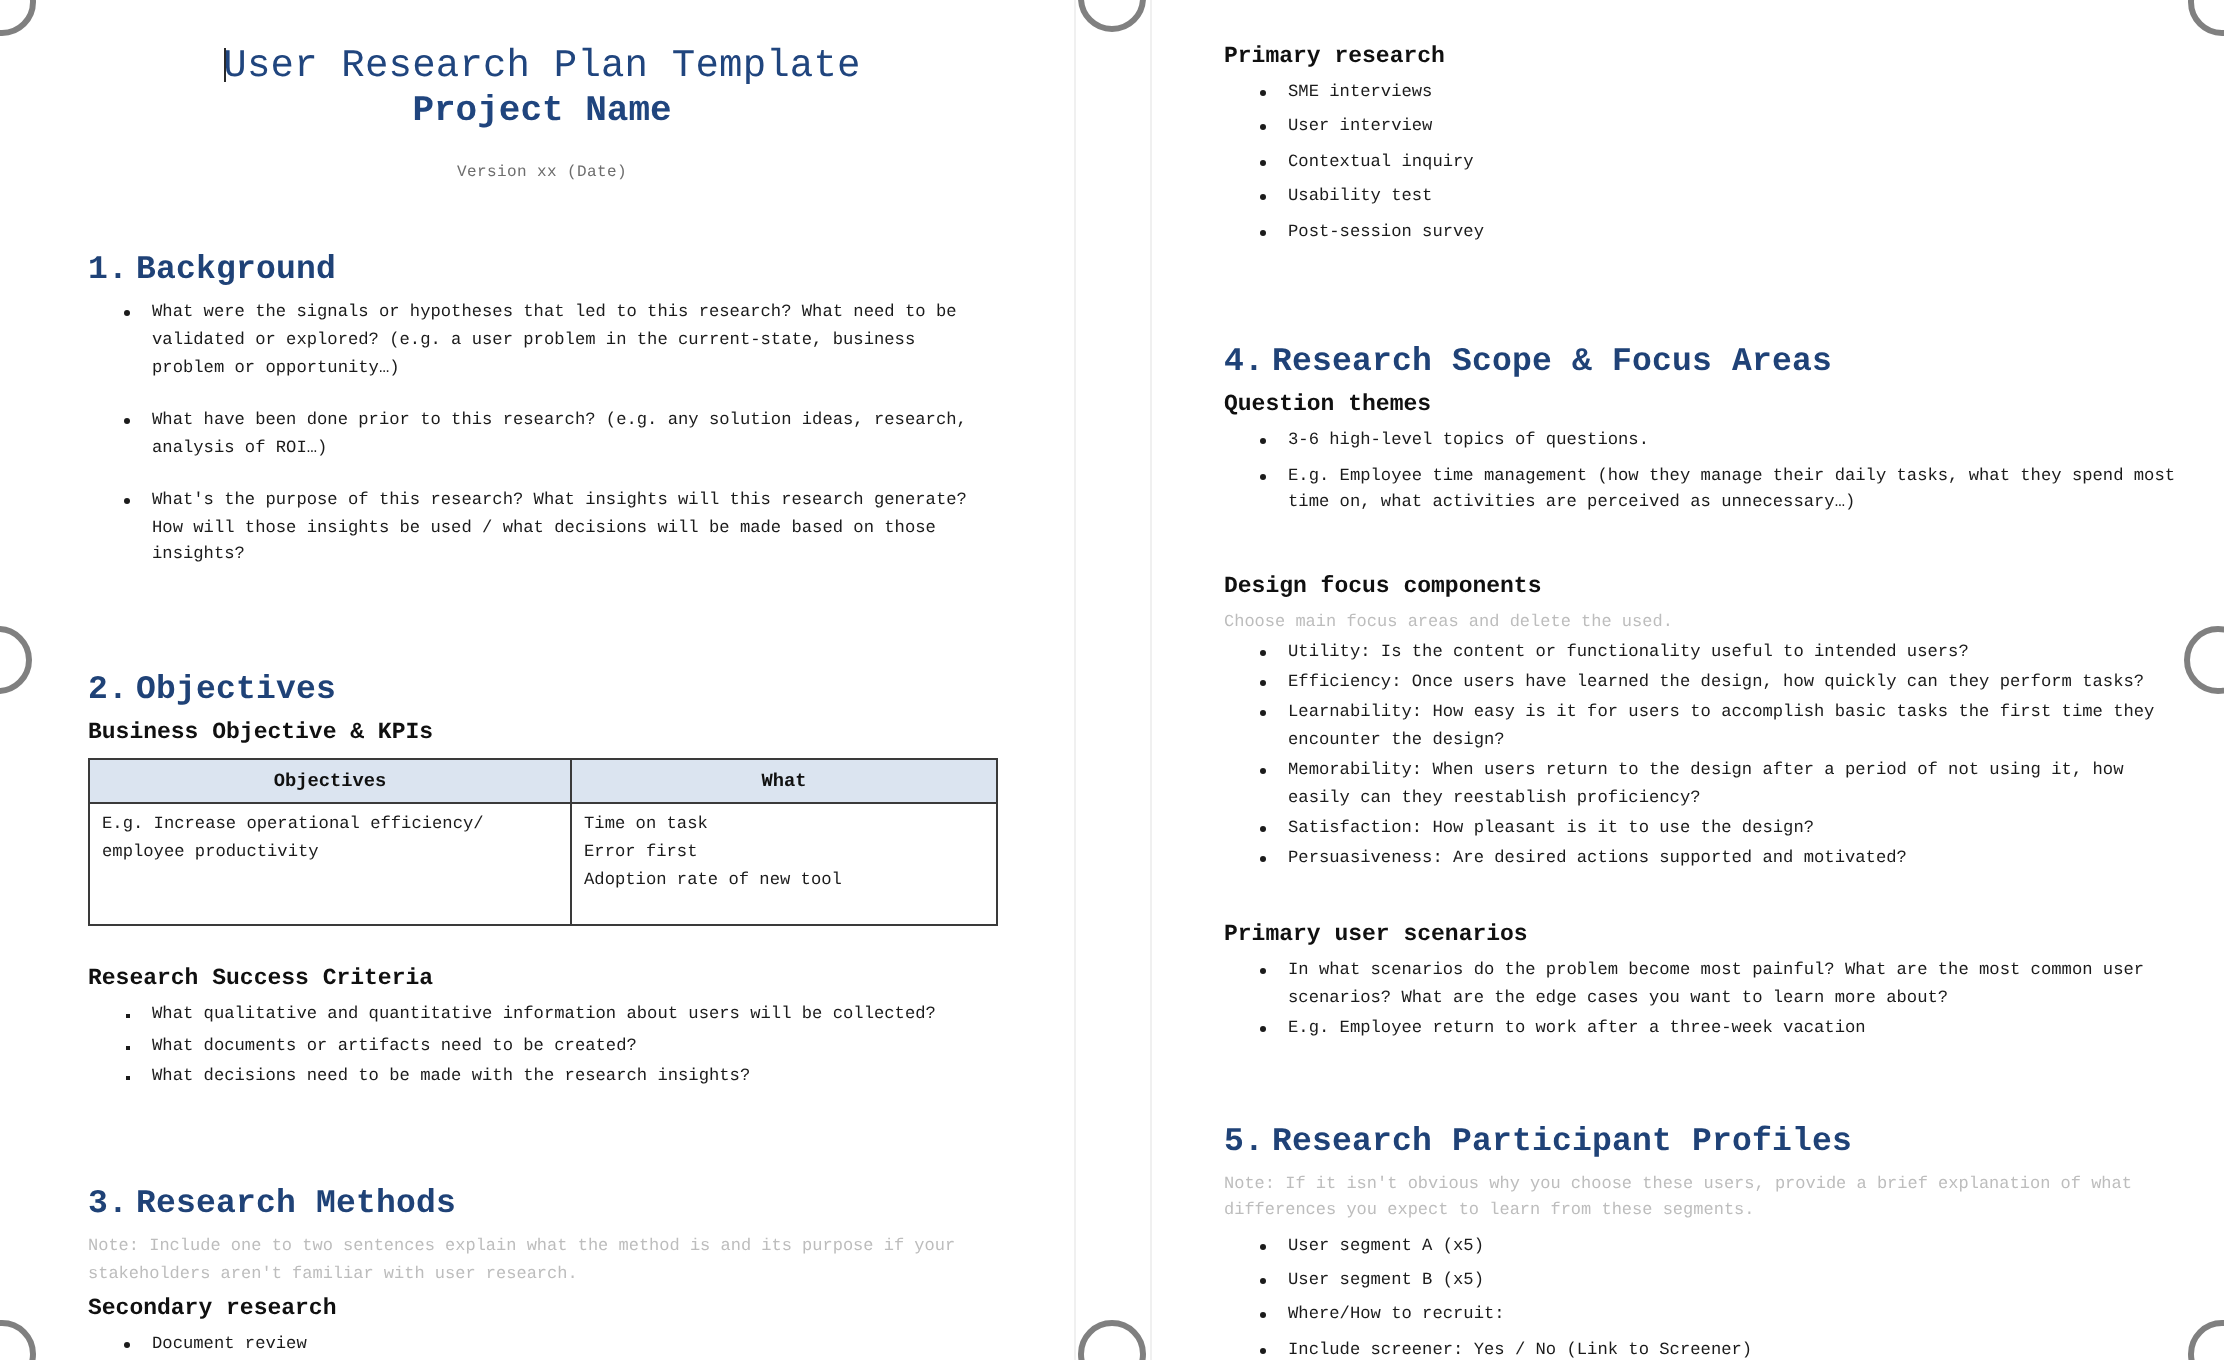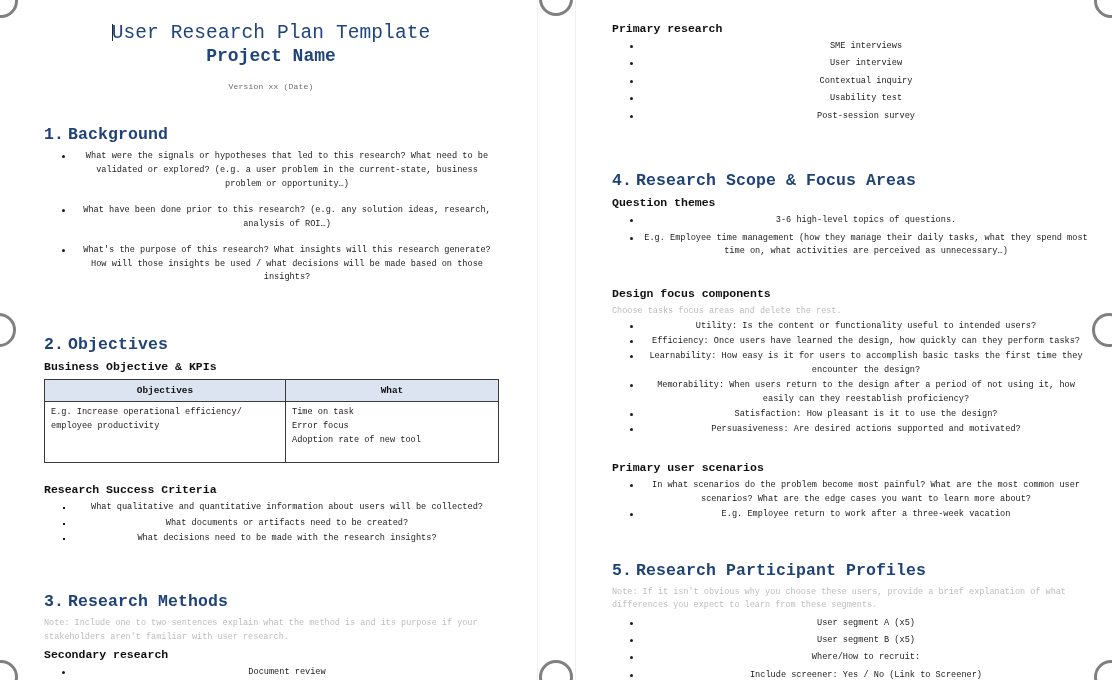--- a/index.html
+++ b/index.html
@@ -113,21 +113,20 @@
     color: #bdbdbd;
     margin: 0 0 4px 0;
   }
   .note-tight { margin-bottom: 2px; }
 
   
   ul.bullets {
     margin: 0 0 0 0;
     padding: 0 0 0 30px;
     list-style: none;
-    text-align: center;
   }
   ul.bullets li {
     position: relative;
     font-size: 8.6px;
     line-height: 1.62;
     color: #1b1b1b;
     margin-bottom: 1px;
     padding-left: 2px;
   }
   ul.bullets li::before {
@@ -230,21 +229,21 @@
             <th>What</th>
           </tr>
         </thead>
         <tbody>
           <tr>
             <td>
               <span class="line">E.g. Increase operational efficiency/ employee productivity</span>
             </td>
             <td>
               <span class="line">Time on task</span>
-              <span class="line">Error focus</span>
+              <span class="line">Error first</span>
               <span class="line">Adoption rate of new tool</span>
             </td>
           </tr>
         </tbody>
       </table>
 
       <div class="gap-20"></div>
 
       <h3 class="sub">Research Success Criteria</h3>
       <ul class="bullets tiny-dot">
@@ -286,21 +285,21 @@
       </h2>
       <h3 class="sub">Question themes</h3>
       <ul class="bullets roomy">
         <li>3-6 high-level topics of questions.</li>
         <li>E.g. Employee time management (how they manage their daily tasks, what they spend most time on, what activities are perceived as unnecessary…)</li>
       </ul>
 
       <div class="gap-24"></div>
 
       <h3 class="sub">Design focus components</h3>
-      <p class="note note-tight">Choose tasks focus areas and delete the rest.</p>
+      <p class="note note-tight">Choose main focus areas and delete the used.</p>
       <ul class="bullets">
         <li>Utility: Is the content or functionality useful to intended users?</li>
         <li>Efficiency: Once users have learned the design, how quickly can they perform tasks?</li>
         <li>Learnability: How easy is it for users to accomplish basic tasks the first time they encounter the design?</li>
         <li>Memorability: When users return to the design after a period of not using it, how easily can they reestablish proficiency?</li>
         <li>Satisfaction: How pleasant is it to use the design?</li>
         <li>Persuasiveness: Are desired actions supported and motivated?</li>
       </ul>
 
       <div class="gap-24"></div>

